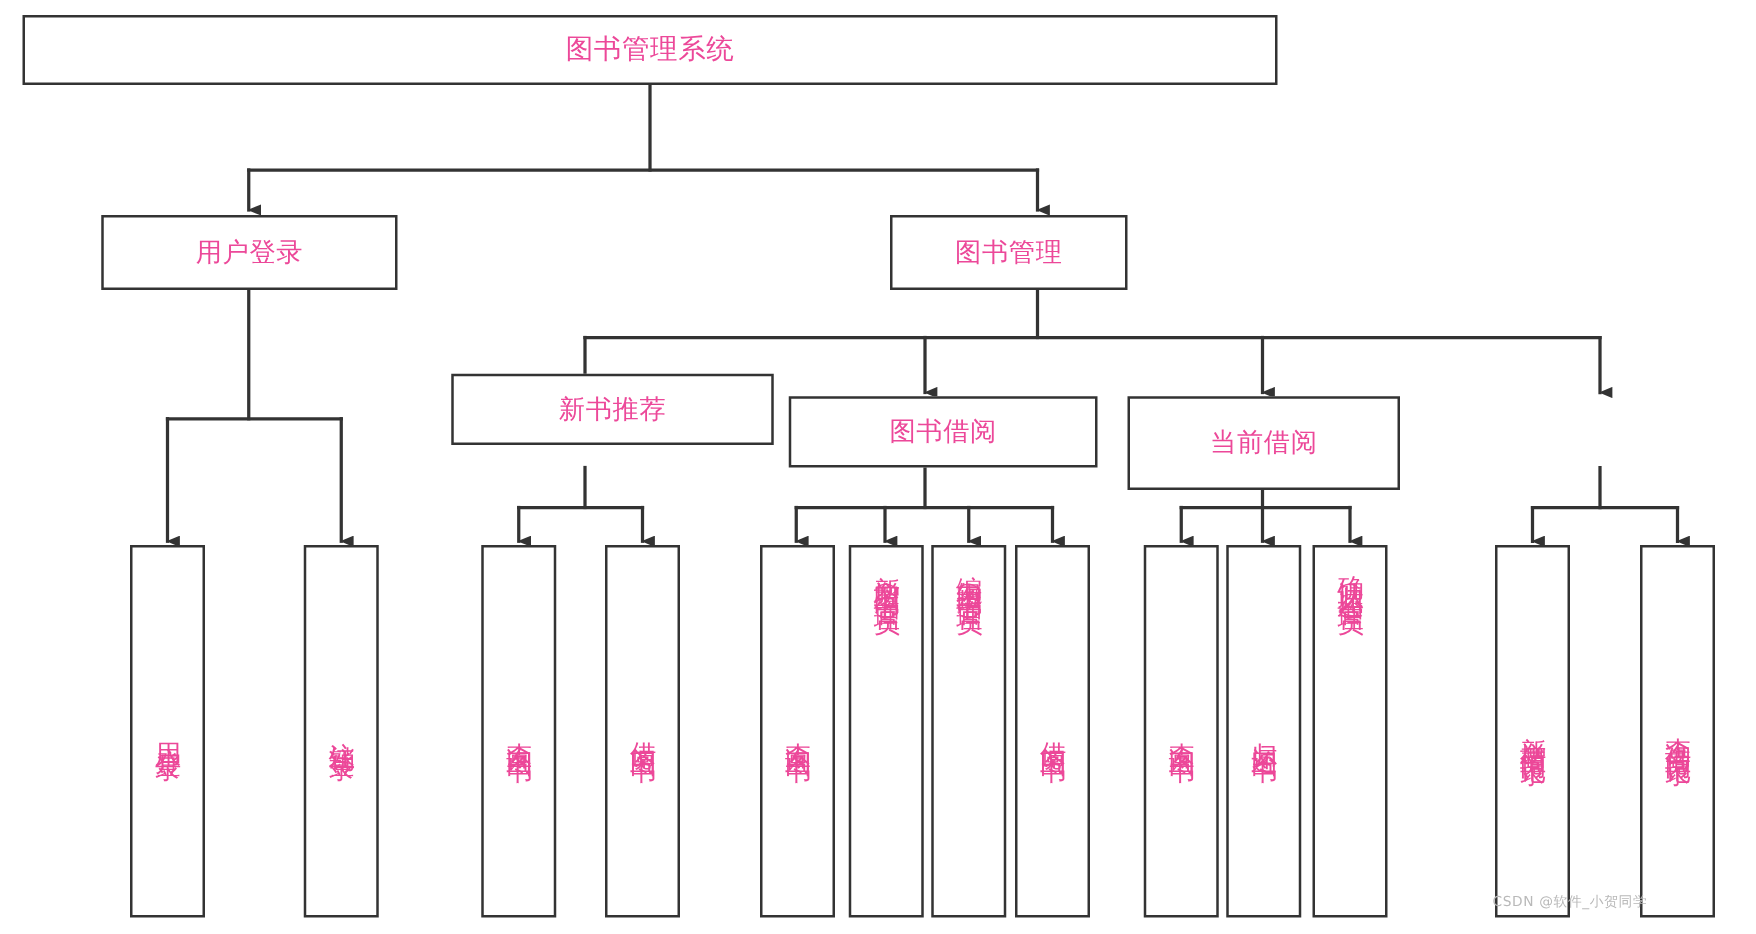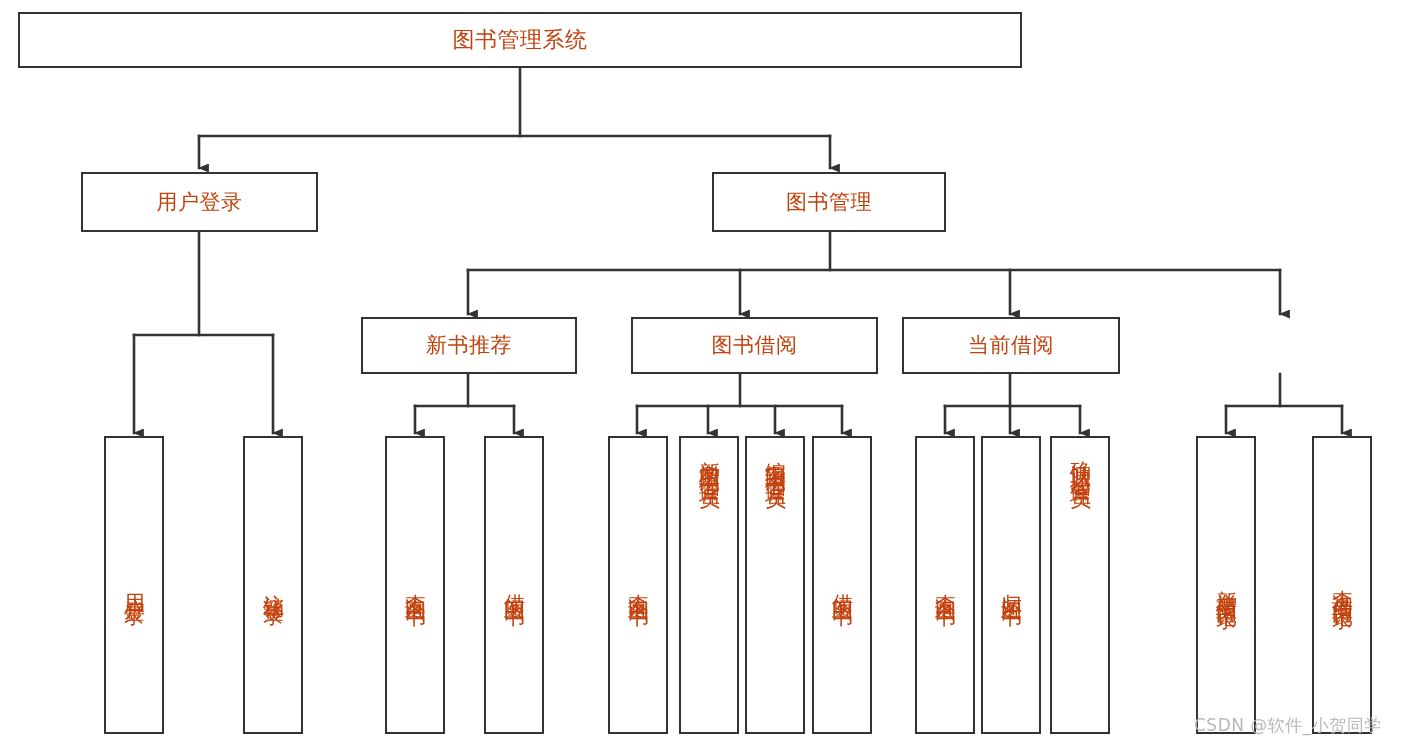--- a/index.html
+++ b/index.html
@@ -27,21 +27,21 @@
     pointer-events: none;
   }
   .node {
     position: absolute;
     box-sizing: border-box;
     background: #ffffff;
     border: 2px solid #333333;
     display: flex;
     align-items: center;
     justify-content: center;
-    color: #c2410c;
+    color: #ec4899;
     text-align: right;
   }
   .node .label {
     display: block;
     line-height: 1.18;
     letter-spacing: 0.5px;
   }
   
   .node.h .label {
     font-size: 21px;
@@ -63,21 +63,21 @@
     letter-spacing: 4px;
     white-space: nowrap;
   }
   
   .node.v.center {
     align-items: center;
     padding-top: 0;
   }
   .watermark {
     position: absolute;
-    font-size: 17px;
+    font-size: 11px;
     color: #b9b9b9;
     white-space: nowrap;
     letter-spacing: 0.5px;
   }
 </style>
 </head>
 <body>
 
 <div id="canvas">
 
@@ -133,31 +133,31 @@
     </g>
   </svg>
 
   <div class="node h root" style="left:18px; top:12px; width:1004px; height:56px;">
     <span class="label">图书管理系统</span>
   </div>
 
   <div class="node h" style="left:81px; top:172px; width:237px; height:60px;">
     <span class="label">用户登录</span>
   </div>
-  <div class="node h" style="left:712px; top:172px; width:234px; height:60px;">
+  <div class="node h" style="left:712px; top:172px; width:190px; height:60px;">
     <span class="label">图书管理</span>
   </div>
 
-  <div class="node h" style="left:361px; top:317px; width:216px; height:57px;">
+  <div class="node h" style="left:361px; top:299px; width:258px; height:57px;">
     <span class="label">新书推荐</span>
   </div>
   <div class="node h" style="left:631px; top:317px; width:247px; height:57px;">
     <span class="label">图书借阅</span>
   </div>
-  <div class="node h" style="left:902px; top:317px; width:218px; height:57px;">
+  <div class="node h" style="left:902px; top:317px; width:218px; height:75px;">
     <span class="label">当前借阅</span>
   </div>
 
   <div class="node v center" style="left:104px; top:436px; width:60px; height:298px;">
     <span class="label">用户登录</span>
   </div>
   <div class="node v center" style="left:243px; top:436px; width:60px; height:298px;">
     <span class="label">注销登录</span>
   </div>
 

